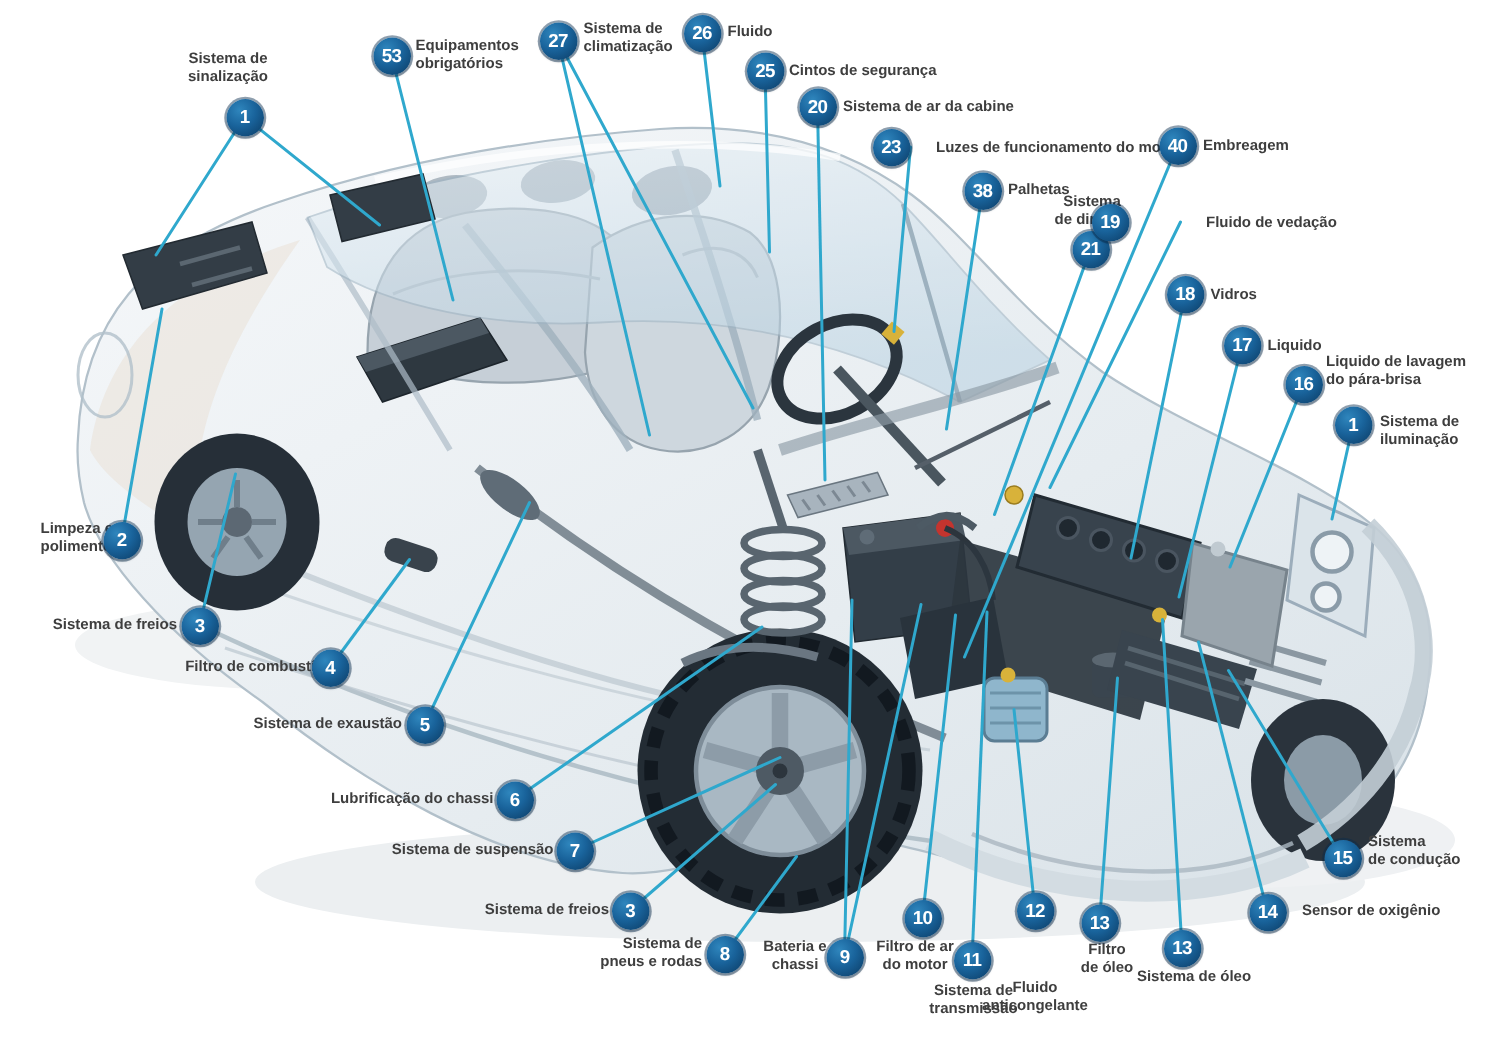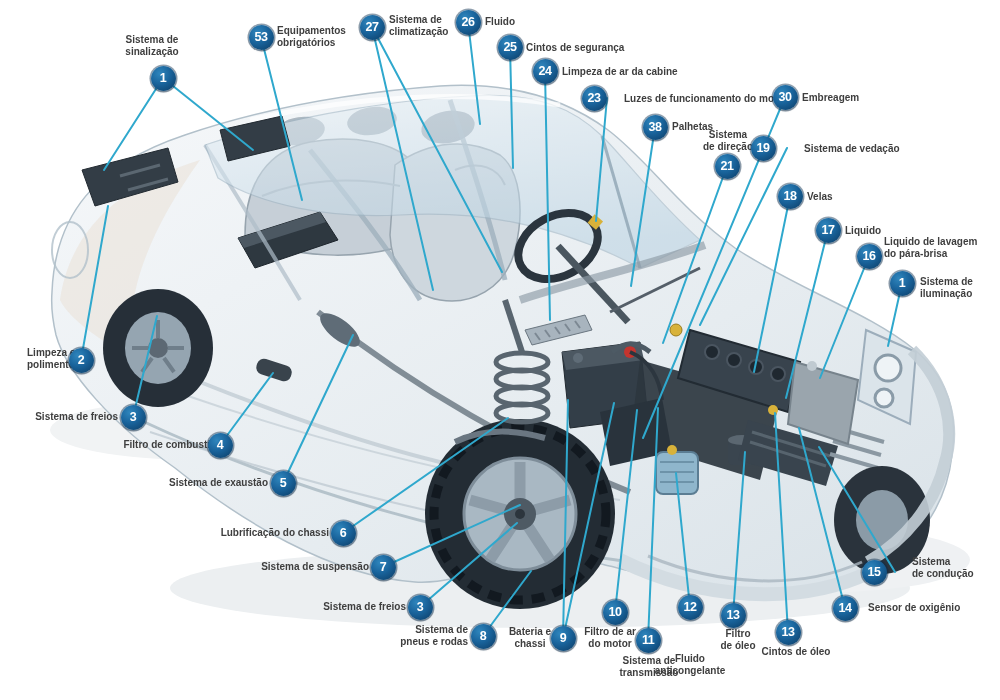--- a/index.html
+++ b/index.html
@@ -247,47 +247,47 @@
 </div>
 <div>
   <span class="badge" style="left:468px;top:22px">26</span>
   <span class="lbl rightof" style="left:485px;top:16px">Fluido</span>
 </div>
 <div>
   <span class="badge" style="left:510px;top:47px">25</span>
   <span class="lbl rightof" style="left:526px;top:42px">Cintos de segurança</span>
 </div>
 <div>
-  <span class="badge" style="left:545px;top:71px">24</span>
-  <span class="lbl rightof" style="left:562px;top:66px">Limpeza de ar da cabine</span>
+  <span class="badge" style="left:545px;top:71px">20</span>
+  <span class="lbl rightof" style="left:562px;top:66px">Sistema de ar da cabine</span>
 </div>
 <div>
   <span class="badge" style="left:594px;top:98px">23</span>
   <span class="lbl rightof" style="left:624px;top:93px">Luzes de funcionamento do motor</span>
 </div>
 <div>
   <span class="badge" style="left:655px;top:127px">38</span>
   <span class="lbl rightof" style="left:672px;top:121px">Palhetas</span>
 </div>
 <div>
   <span class="badge" style="left:727px;top:166px">21</span>
   <span class="lbl center" style="left:728px;top:129px">Sistema
 de direção</span>
 </div>
 <div>
-  <span class="badge" style="left:785px;top:97px">30</span>
+  <span class="badge" style="left:785px;top:97px">40</span>
   <span class="lbl rightof" style="left:802px;top:92px">Embreagem</span>
 </div>
 <div>
-  <span class="badge" style="left:763px;top:148px">19</span>
-  <span class="lbl rightof" style="left:804px;top:143px">Sistema de vedação</span>
+  <span class="badge" style="left:740px;top:148px">19</span>
+  <span class="lbl rightof" style="left:804px;top:143px">Fluido de vedação</span>
 </div>
 <div>
   <span class="badge" style="left:790px;top:196px">18</span>
-  <span class="lbl rightof" style="left:807px;top:191px">Velas</span>
+  <span class="lbl rightof" style="left:807px;top:191px">Vidros</span>
 </div>
 <div>
   <span class="badge" style="left:828px;top:230px">17</span>
   <span class="lbl rightof" style="left:845px;top:225px">Liquido</span>
 </div>
 <div>
   <span class="badge" style="left:869px;top:256px">16</span>
   <span class="lbl rightof" style="left:884px;top:236px">Liquido de lavagem
 do pára-brisa</span>
 </div>
@@ -350,25 +350,25 @@
   <span class="lbl center" style="left:690px;top:653px">Fluido
 anticongelante</span>
 </div>
 <div>
   <span class="badge" style="left:733px;top:615px">13</span>
   <span class="lbl center" style="left:738px;top:628px">Filtro
 de óleo</span>
 </div>
 <div>
   <span class="badge" style="left:788px;top:632px">13</span>
-  <span class="lbl center" style="left:796px;top:646px">Cintos de óleo</span>
+  <span class="lbl center" style="left:796px;top:646px">Sistema de óleo</span>
 </div>
 <div>
   <span class="badge" style="left:845px;top:608px">14</span>
   <span class="lbl rightof" style="left:868px;top:602px">Sensor de oxigênio</span>
 </div>
 <div>
-  <span class="badge" style="left:874px;top:572px">15</span>
+  <span class="badge" style="left:895px;top:572px">15</span>
   <span class="lbl rightof" style="left:912px;top:556px">Sistema
 de condução</span>
 </div>
 
 </div>
 
 </body></html>

